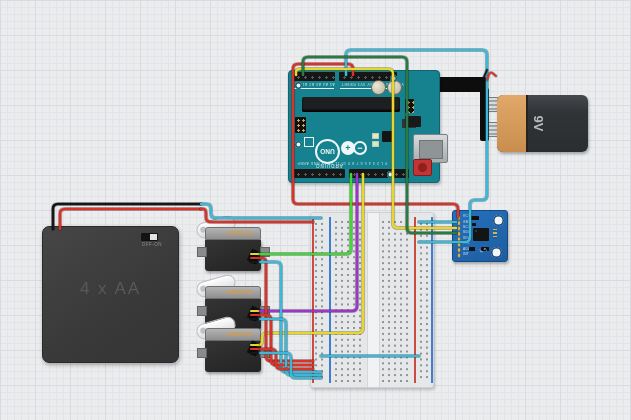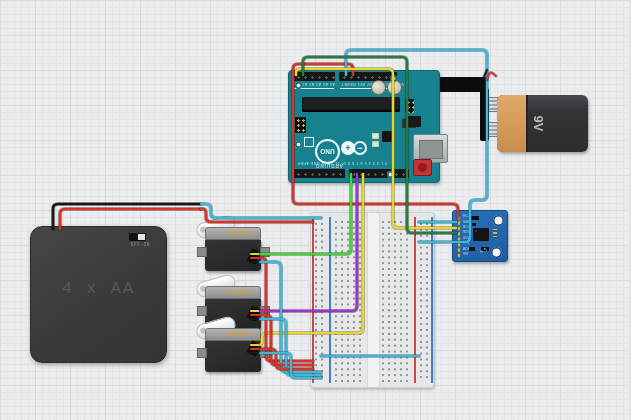--- a/index.html
+++ b/index.html
@@ -37,21 +37,21 @@
   .inflogo .c2{width:14px;height:14px;border-radius:50%;border:2.5px solid #eef7f8;margin-left:-2px;color:#eef7f8;font-size:9px;font-weight:bold;display:flex;align-items:center;justify-content:center;box-sizing:border-box;}
   .brand{position:absolute;left:26px;top:92px;font-size:4.5px;color:#e5f2f4;letter-spacing:1px;transform:rotate(180deg);}
   .led{position:absolute;width:5px;height:4px;border:1px solid #b9c9cc;}
   
   .batt9{left:497px;top:95px;width:91px;height:57px;background:linear-gradient(#45484c,#313437 30%,#2b2e31);border-radius:6px;box-shadow:1px 2px 3px rgba(0,0,0,.3);z-index:8;}
   .batt9cap{position:absolute;left:0;top:0;width:29px;height:57px;background:linear-gradient(#e0a869,#c98e4e);border-radius:6px 0 0 6px;border-right:2px solid #232323;}
   .batt9lbl{position:absolute;left:34px;top:21px;color:#b9babc;font-size:13px;font-weight:bold;transform:rotate(90deg);}
   .term{position:absolute;width:10px;height:13px;background:repeating-linear-gradient(#d9dcde 0 2px,#9fa4a7 2px 4px);border:1px solid #787d80;border-radius:2px;z-index:7;}
   .jackbar{position:absolute;background:#0d0d0d;border-radius:3px;z-index:9;}
   
-  .pack{left:30px;top:226px;width:135px;height:135px;background:linear-gradient(145deg,#464646,#3a3a3a 55%,#343434);border:1px solid #2a2a2a;border-radius:12px;box-shadow:1px 2px 4px rgba(0,0,0,.3);z-index:8;font-family:Liberation Mono, monospace;}
+  .pack{left:42px;top:226px;width:135px;height:135px;background:linear-gradient(145deg,#464646,#3a3a3a 55%,#343434);border:1px solid #2a2a2a;border-radius:7px;box-shadow:1px 2px 4px rgba(0,0,0,.3);z-index:8;}
   .packlbl{position:absolute;left:0;right:0;top:52px;text-align:center;color:#595959;font-size:17px;letter-spacing:2px;}
   .packswitch{position:absolute;right:20px;top:6px;width:17px;height:8px;background:#131313;border-radius:1px;}
   .packswitch::after{content:"";position:absolute;right:1px;top:1px;width:7px;height:6px;background:#e3e3e3;}
   .packswlbl{position:absolute;right:16px;top:15px;font-size:4.5px;color:#8f8f8f;letter-spacing:.5px;}
   
   .servo{width:56px;height:44px;z-index:10;}
   .servo .band{position:absolute;left:0;top:0;width:56px;height:13px;background:linear-gradient(#b3b3b3,#8f8f8f);border-radius:3px 3px 0 0;border:1px solid #6f6f6f;box-sizing:border-box;}
   .servo .lbl{position:absolute;left:22px;top:3px;font-size:6px;font-weight:bold;color:#e09a2e;letter-spacing:1px;}
   .servo .body{position:absolute;left:0;top:13px;width:56px;height:31px;background:linear-gradient(160deg,#343434,#232323);border-radius:0 0 3px 3px;box-shadow:1px 2px 3px rgba(0,0,0,.35);}
   .servo .horn{position:absolute;left:-9px;top:-8px;width:38px;height:14px;background:linear-gradient(#ffffff,#dcdcdc);border:1px solid #bdbdbd;border-radius:8px;transform:rotate(-16deg);}

